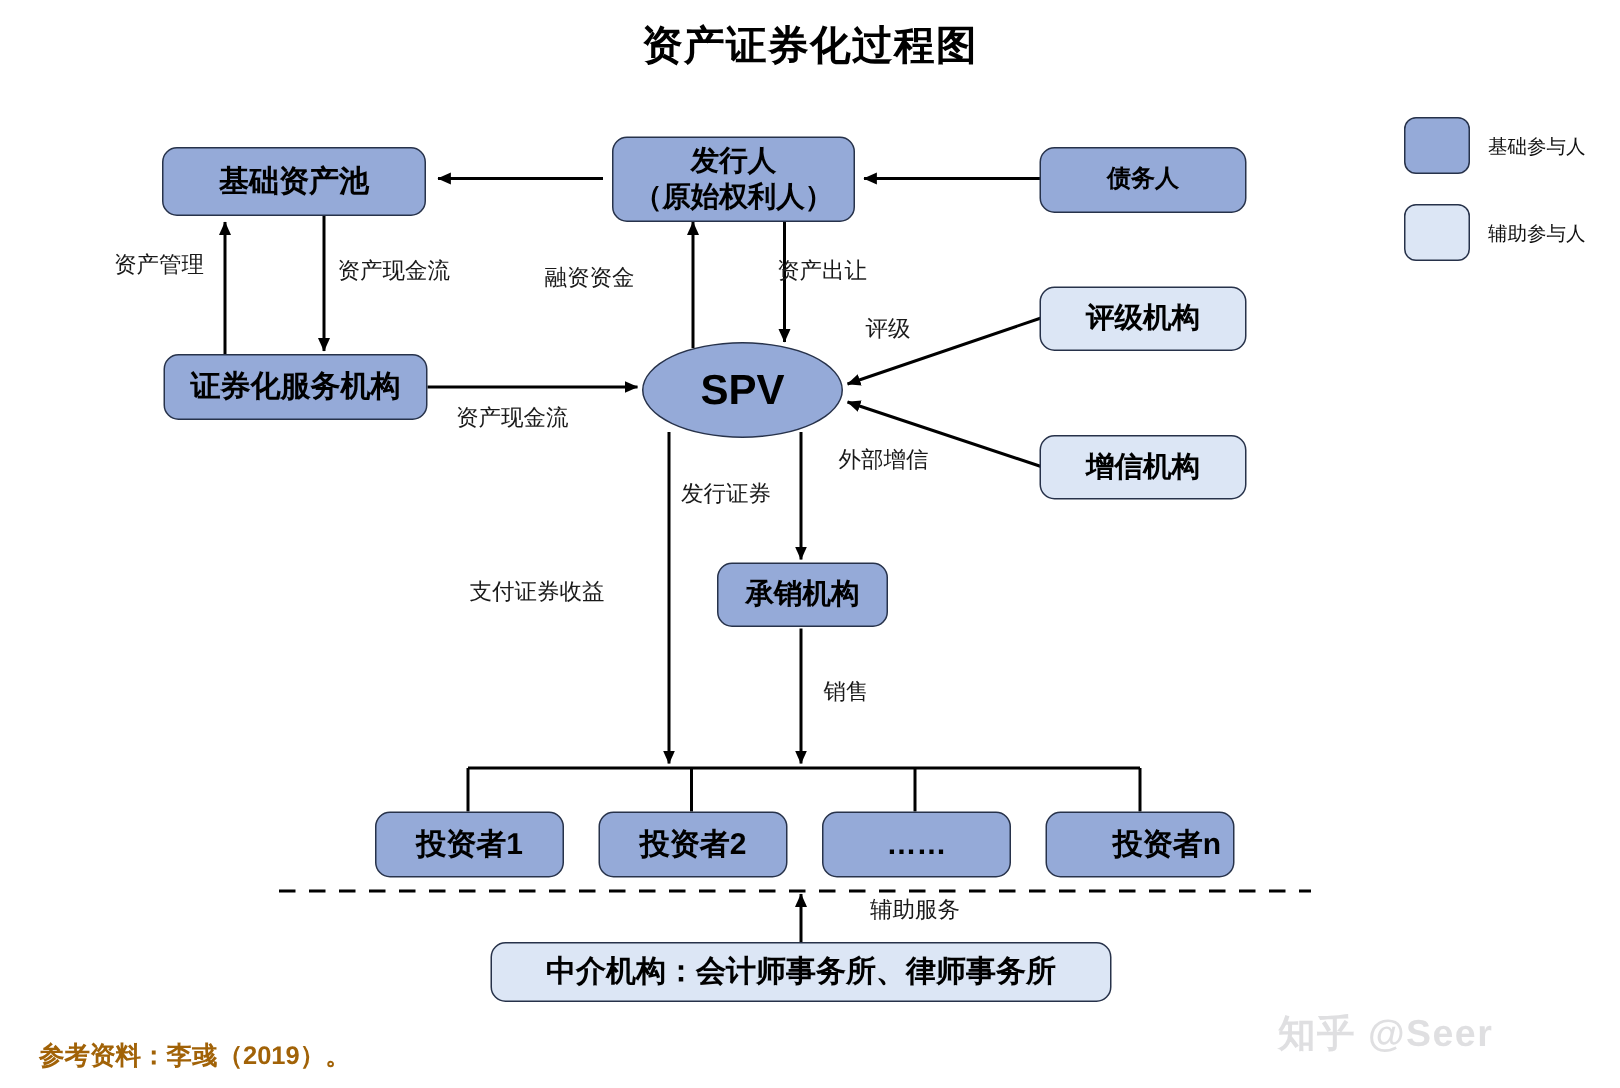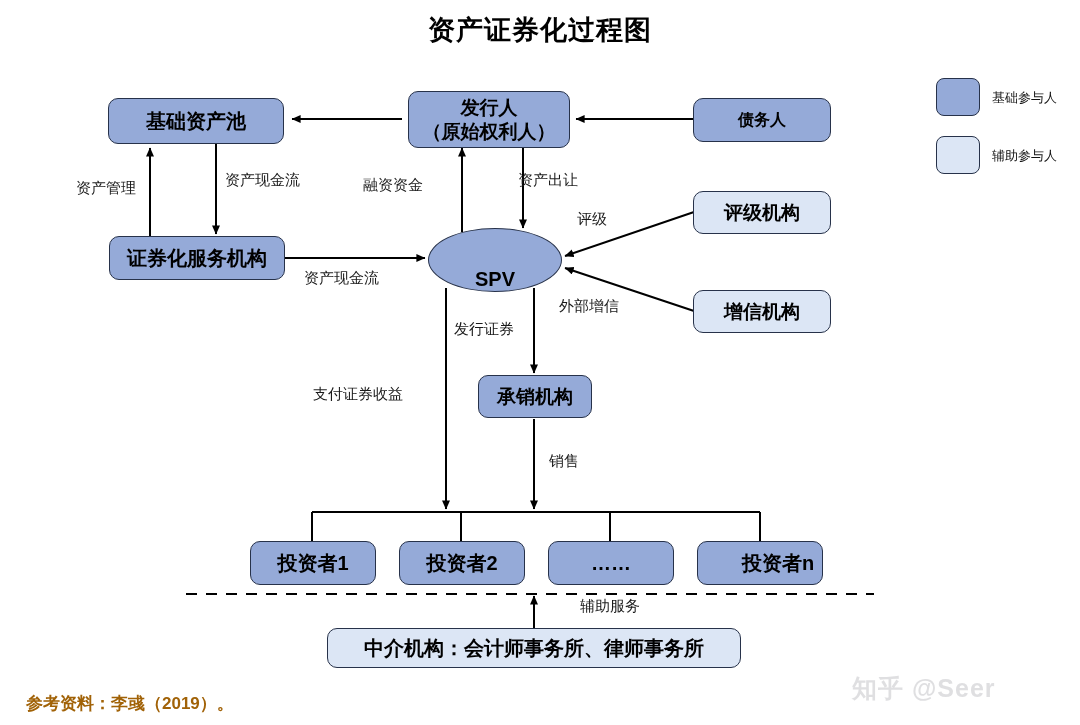--- a/index.html
+++ b/index.html
@@ -156,21 +156,21 @@
   </div>
 
   <div class="node primary" style="left:693px; top:98px; width:138px; height:44px; font-size:16px;">
     <span>债务人</span>
   </div>
 
   <div class="node primary" style="left:109px; top:236px; width:176px; height:44px; font-size:20px;">
     <span>证券化服务机构</span>
   </div>
 
-  <div class="node primary ellipse" style="left:428px; top:228px; width:134px; height:64px; font-size:20px;align-items:flex-end;">
+  <div class="node primary ellipse" style="left:428px; top:228px; width:134px; height:64px; font-size:28px;">
     <span>SPV</span>
   </div>
 
   <div class="node aux" style="left:693px; top:191px; width:138px; height:43px; font-size:19px;">
     <span>评级机构</span>
   </div>
 
   <div class="node aux" style="left:693px; top:290px; width:138px; height:43px; font-size:19px;">
     <span>增信机构</span>
   </div>
@@ -192,21 +192,21 @@
   </div>
 
   <div class="node primary" style="left:697px; top:541px; width:126px; height:44px; font-size:20px;padding-left:36px;">
     <span>投资者n</span>
   </div>
 
   <div class="node aux" style="left:327px; top:628px; width:414px; height:40px; font-size:20px;">
     <span>中介机构：会计师事务所、律师事务所</span>
   </div>
 
-  <div class="edge-label" style="left:76px; top:179px;">资产管理</div>
+  <div class="edge-label" style="left:76px; top:167px;">资产管理</div>
 
   <div class="edge-label" style="left:225px; top:171px;">资产现金流</div>
 
   <div class="edge-label" style="left:363px; top:176px;">融资资金</div>
 
   <div class="edge-label" style="left:518px; top:171px;">资产出让</div>
 
   <div class="edge-label" style="left:304px; top:269px;">资产现金流</div>
 
   <div class="edge-label" style="left:577px; top:210px;">评级</div>

